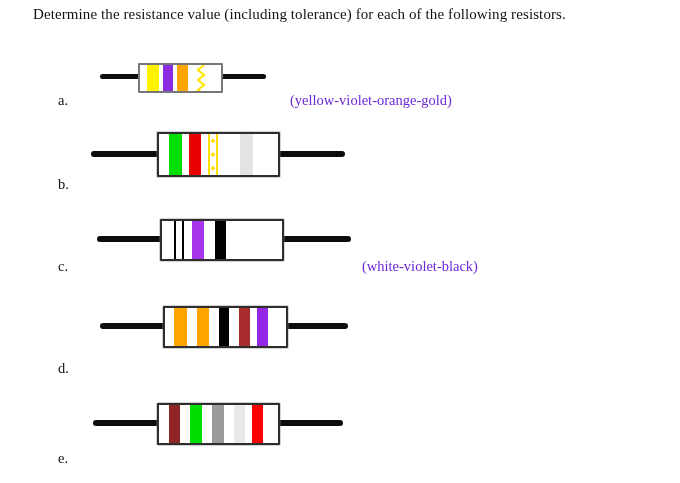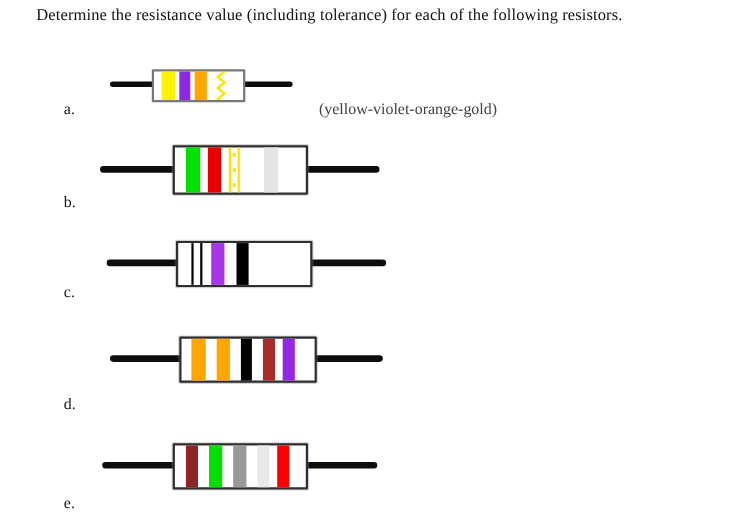--- a/index.html
+++ b/index.html
@@ -8,21 +8,21 @@
     font-family:"Liberation Serif", serif; overflow:hidden;
   }
   .title {
     position:absolute; left:33px; top:6px; margin:0;
     font-size:15px; color:#121212; letter-spacing:0.1px;
   }
   .item-label {
     position:absolute; font-size:14.5px; color:#121212;
   }
   .caption {
-    position:absolute; font-size:14.5px; color:#404040;
+    position:absolute; font-size:14.5px; color:#6d28d9;
   }
   .figure { position:absolute; left:0; top:0; width:0; height:0; }
   .lead {
     position:absolute; background:#0d0d0d; border-radius:3px;
   }
   .rbody {
     position:absolute; background:#ffffff; box-sizing:border-box;
     border:2px solid #2e2e2e; border-radius:1px;
     box-shadow:0 0 0 1px rgba(130,130,130,0.35);
   }
@@ -94,13 +94,14 @@
       </div>
     </div>
 
   <span class="item-label" style="left:58px; top:92px">a.</span>
   <span class="item-label" style="left:58px; top:176px">b.</span>
   <span class="item-label" style="left:58px; top:258px">c.</span>
   <span class="item-label" style="left:58px; top:360px">d.</span>
   <span class="item-label" style="left:58px; top:450px">e.</span>
 
   <span class="caption" style="left:290px; top:92px">(yellow-violet-orange-gold)</span>
+  <span class="caption" style="left:362px; top:258px">(white-violet-black)</span>
 </div>
 
 </body></html>

